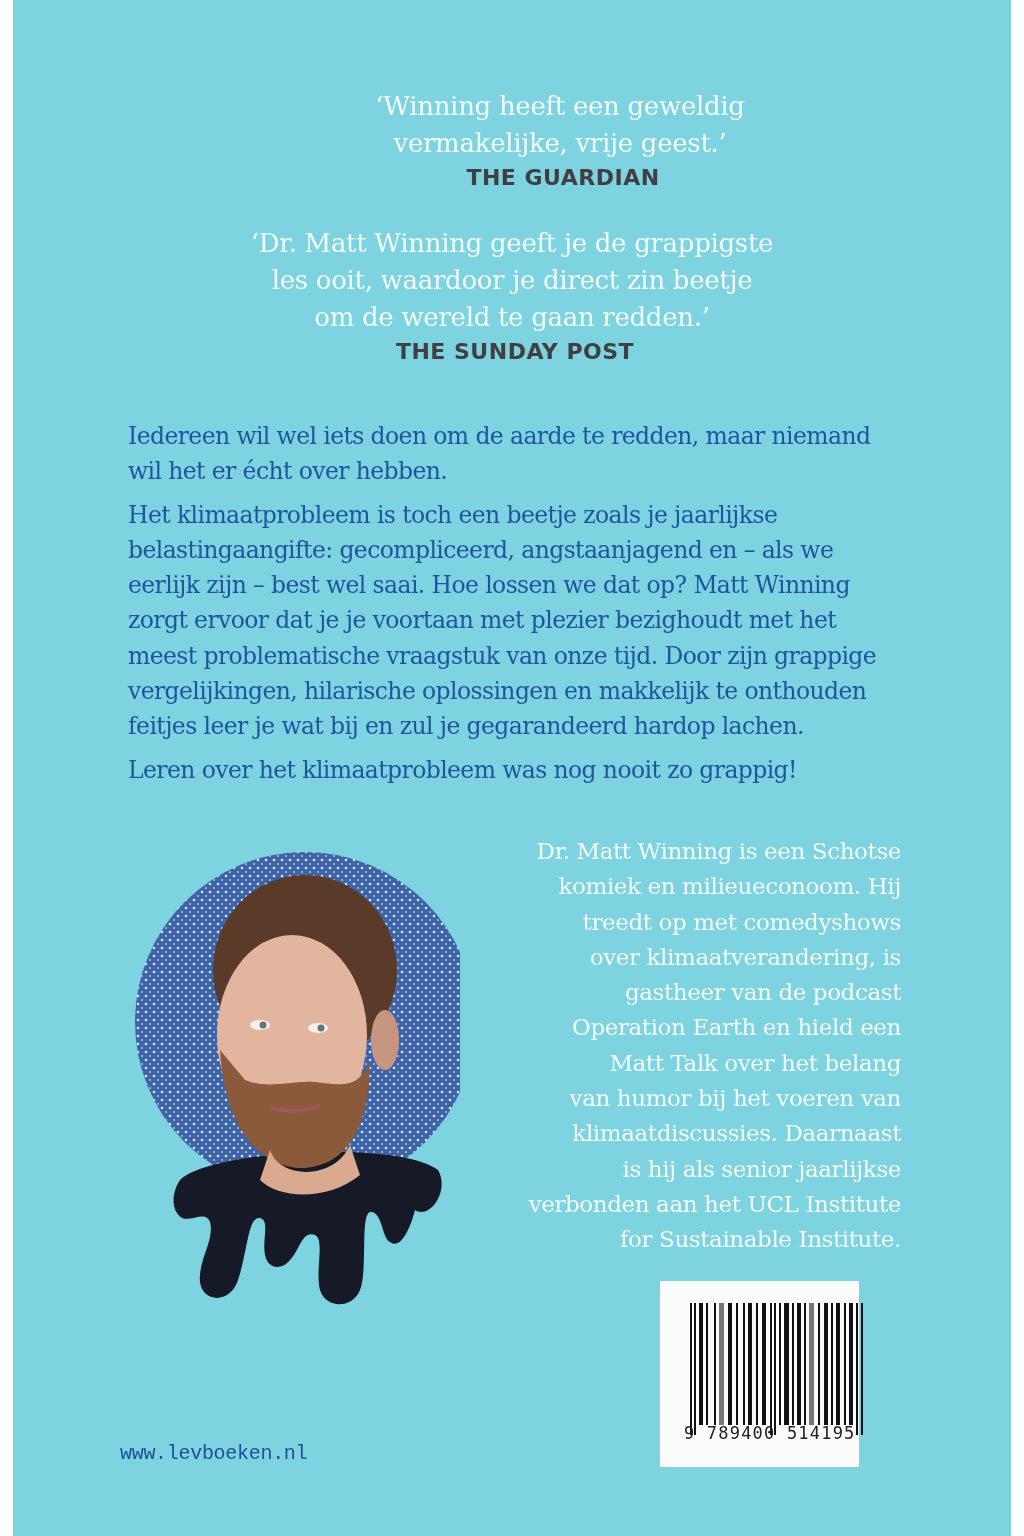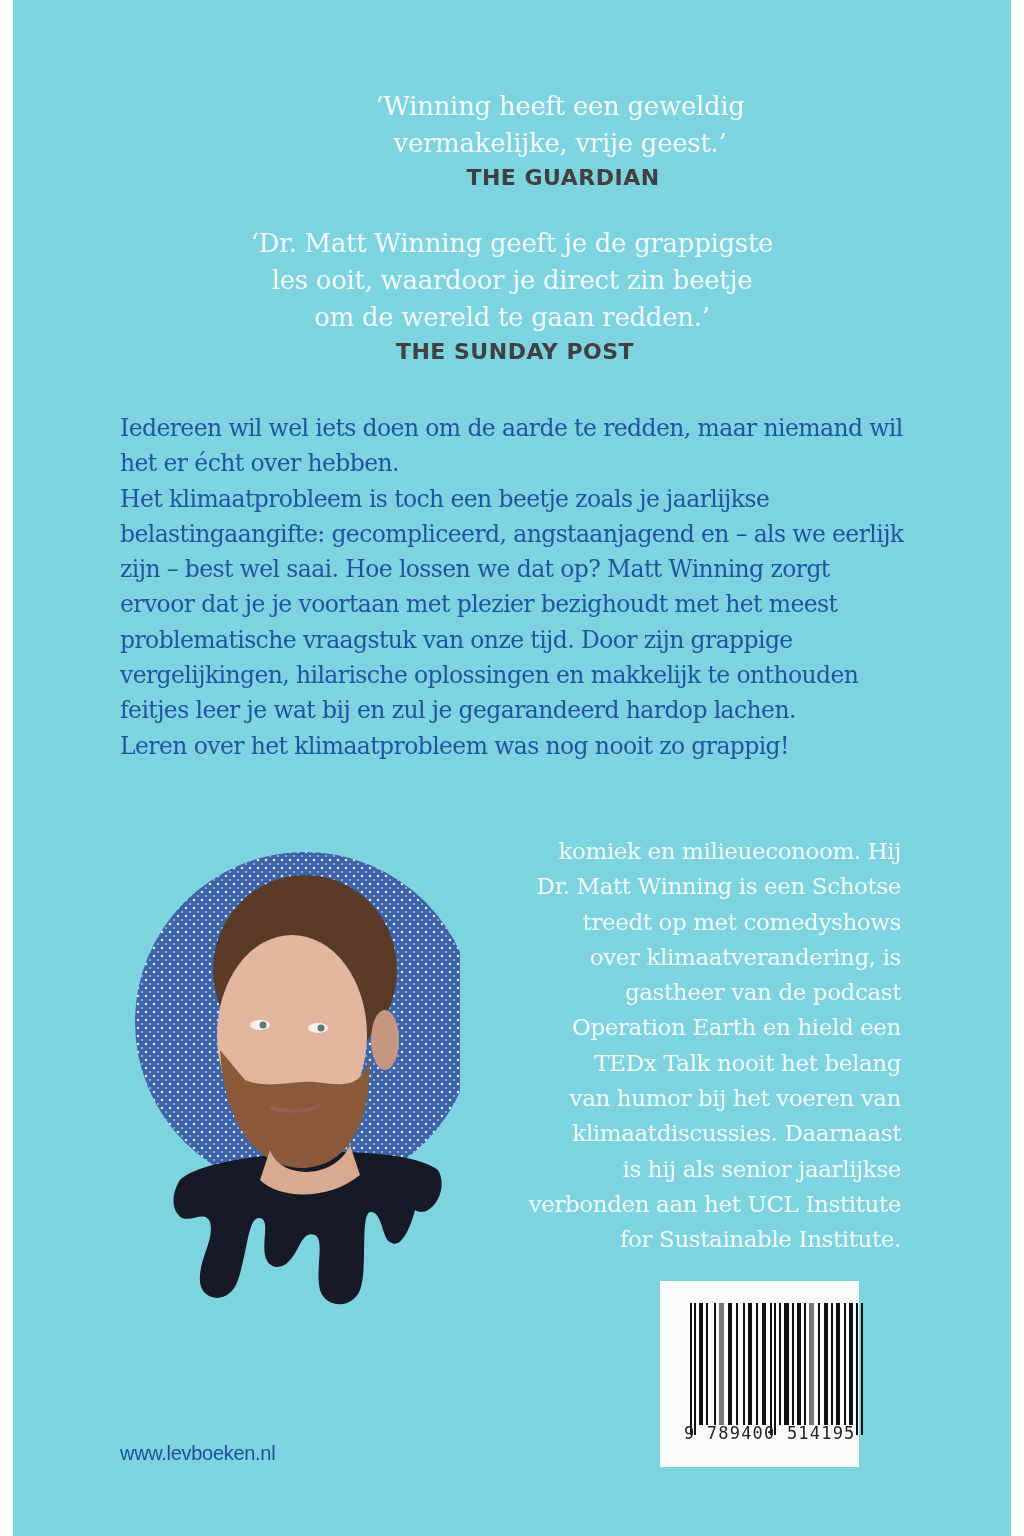--- a/index.html
+++ b/index.html
@@ -22,21 +22,21 @@
       font-variant: small-caps;
       padding-left: 6px;
     }
     .q1 { top: 88px; margin-left: 48px; }
     .q2 { top: 225px; }
     .blurb {
       position: absolute; left: 107px; top: 411px; width: 790px;
       color: #1f55a0; font-family: "DejaVu Serif", serif; font-size: 23.5px; line-height: 35.3px;
       letter-spacing: -0.6px;
     }
-    .blurb p { margin: 0; }
+    .blurb p { margin: 8px; }
     .bio {
       position: absolute; left: 418px; top: 834px; width: 470px;
       color: #f4fbfc; font-family: "DejaVu Serif", serif; font-size: 23px; line-height: 35.3px;
       text-align: justify; text-align-last: right; letter-spacing: -0.4px;
     }
     .bio-lines span { display: block; text-align: right; white-space: nowrap; }
     .photo {
       position: absolute; left: 107px; top: 850px; width: 340px; height: 460px;
     }
     .barcode-box {
@@ -45,21 +45,21 @@
     .barcode-bars {
       position: absolute; left: 30px; top: 22px; width: 178px; height: 140px;
     }
     .barcode-num {
       position: absolute; left: 24px; top: 142px; width: 200px;
       font-family: "DejaVu Sans Mono", monospace; font-size: 17px; color: #222; letter-spacing: 1.2px;
       background: transparent;
     }
     .url {
       position: absolute; left: 107px; top: 1442px; color: #1e4f9a;
-      font-family: Liberation Sans, sans-serif; font-size: 20px; letter-spacing: -0.3px;
+      font-family: Liberation Mono, monospace; font-size: 20px; letter-spacing: -0.3px;
     }
   </style>
 </head>
 <body>
 
 <div class="cover">
 
   <div class="quote q1">
     <div>‘Winning heeft een geweldig</div>
     <div>vermakelijke, vrije geest.’</div>
@@ -104,27 +104,27 @@
     <ellipse cx="140" cy="175" rx="10" ry="5" fill="#ffffff" opacity="0.8"></ellipse>
     <ellipse cx="198" cy="178" rx="10" ry="5" fill="#ffffff" opacity="0.8"></ellipse>
     <circle cx="143" cy="175" r="3.5" fill="#5a7a7a"></circle>
     <circle cx="201" cy="178" r="3.5" fill="#5a7a7a"></circle>
     <path d="M150 258 C165 262 185 262 200 256" stroke="#a05a55" stroke-width="4" fill="none"></path>
     <path fill="#d9a990" d="M150 300 C160 330 215 330 230 295 L240 325 C210 350 160 350 140 330 Z"></path>
     <ellipse cx="265" cy="190" rx="14" ry="30" fill="#c79680"></ellipse>
   </svg>
 
   <div class="bio bio-lines">
+    <span>Dr. Matt Winning is een Schotse</span>
     <span>komiek en milieueconoom. Hij</span>
-    <span>Dr. Matt Winning is een Schotse</span>
     <span>treedt op met comedyshows</span>
     <span>over klimaatverandering, is</span>
     <span>gastheer van de podcast</span>
     <span>Operation Earth en hield een</span>
-    <span>TEDx Talk nooit het belang</span>
+    <span>Matt Talk over het belang</span>
     <span>van humor bij het voeren van</span>
     <span>klimaatdiscussies. Daarnaast</span>
     <span>is hij als senior jaarlijkse</span>
     <span>verbonden aan het UCL Institute</span>
     <span>for Sustainable Institute.</span>
   </div>
 
   <div class="barcode-box">
     <svg class="barcode-bars" viewBox="0 0 178 140" xmlns="http://www.w3.org/2000/svg">
       <g fill="#111">

